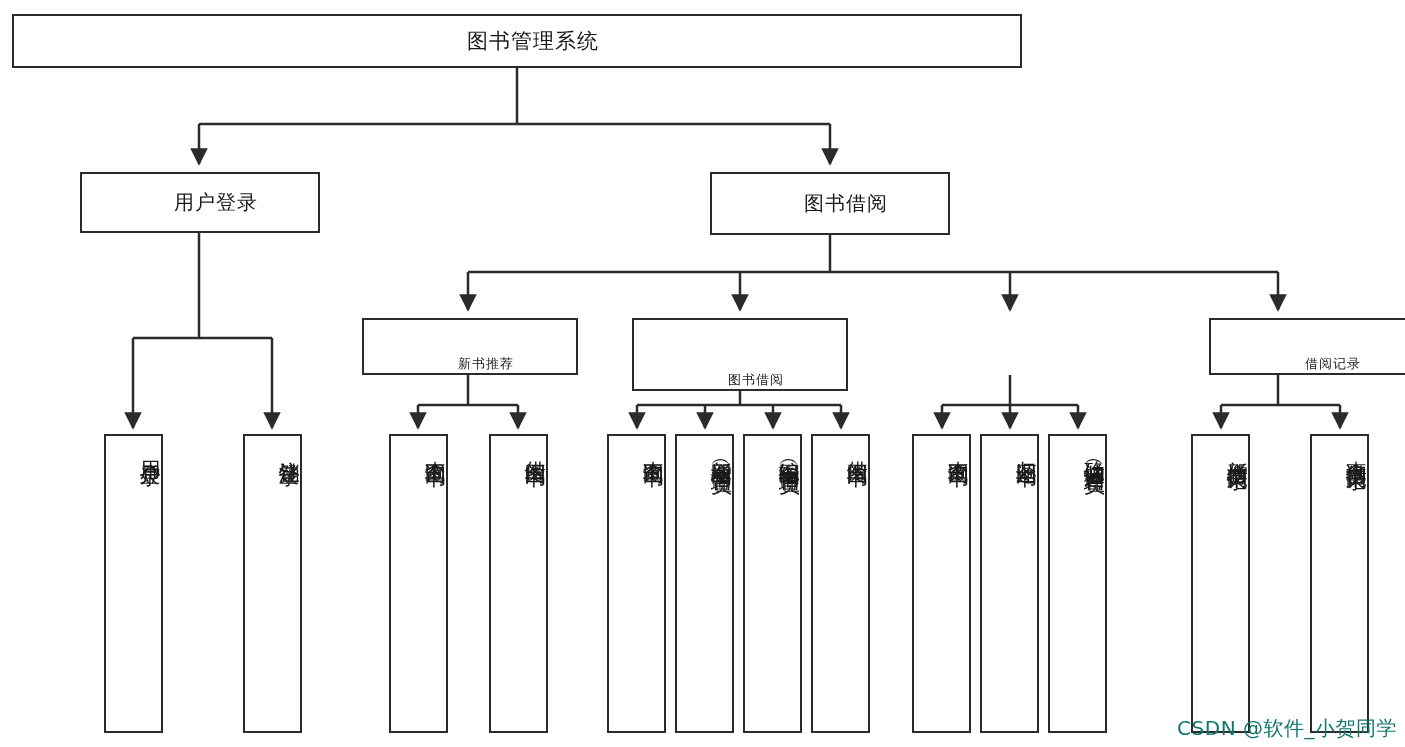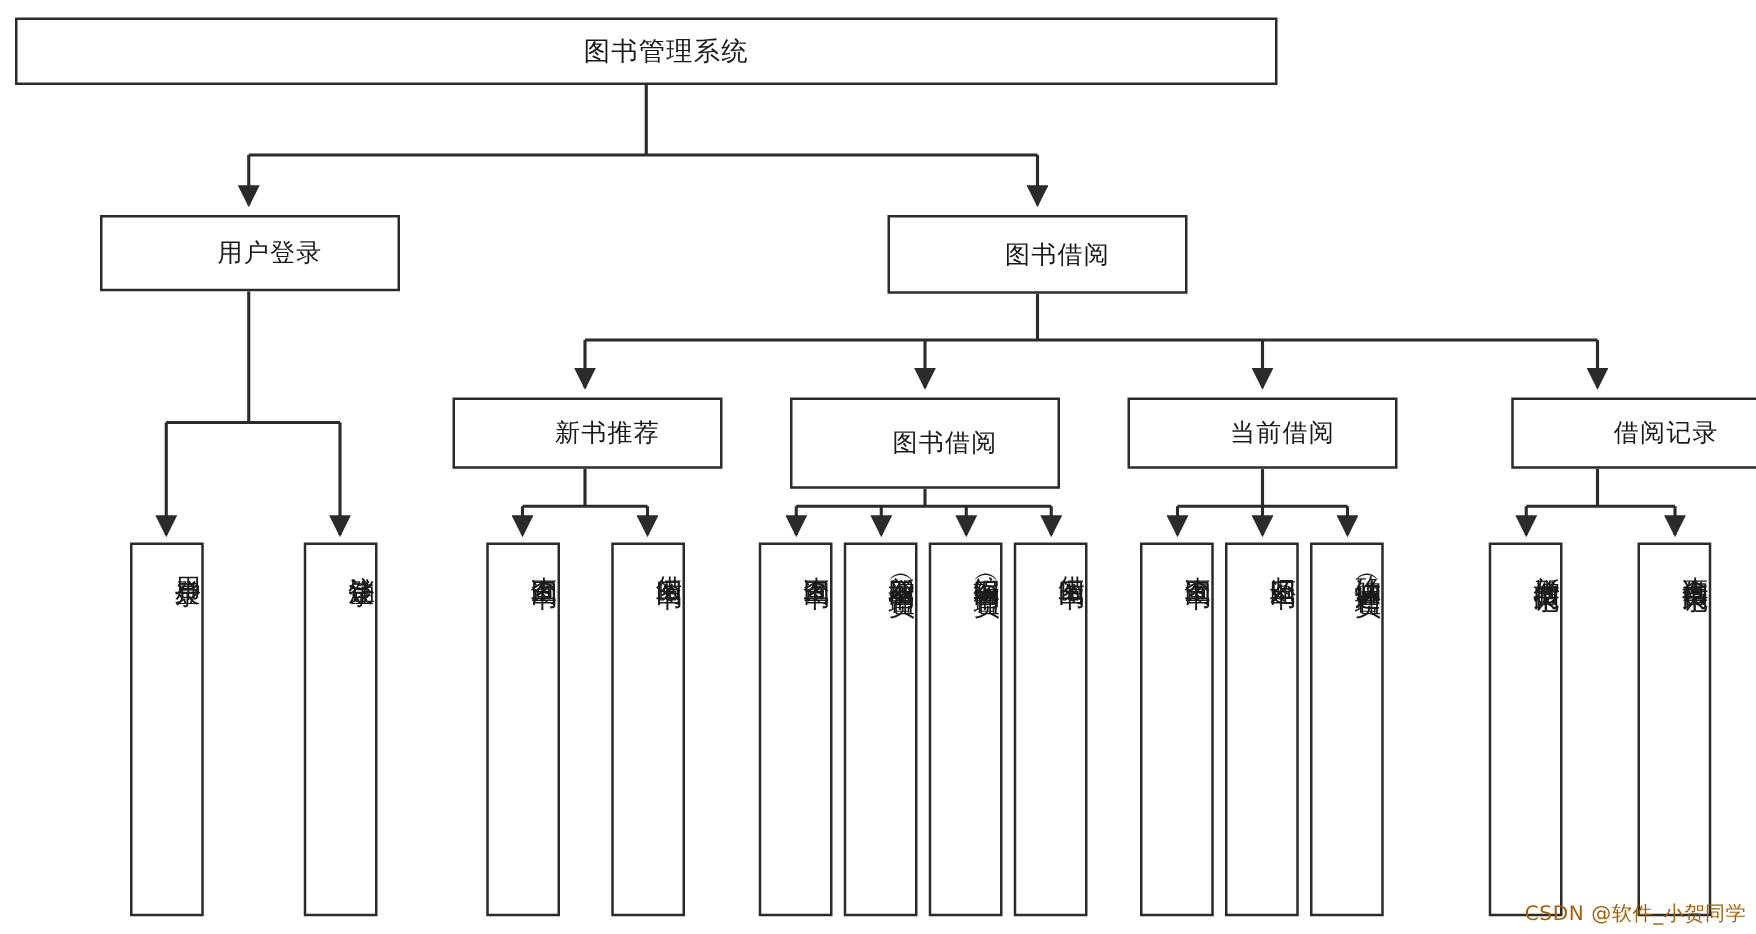--- a/index.html
+++ b/index.html
@@ -39,43 +39,44 @@
   }
   .node.root {
     font-size: 21px;
     letter-spacing: 1px;
   }
   .node.lvl2 {
     font-size: 20px;
     letter-spacing: 1px;
   }
   .node.lvl3 {
-    font-size: 20px;
+    font-size: 13px;
     letter-spacing: 1px;
+    align-items: flex-end;
   }
   
   .node.leaf {
     align-items: flex-start;
     padding-top: 8px;
   }
   .vlabel {
     writing-mode: vertical-rl;
     text-orientation: upright;
     font-size: 21px;
     line-height: 1.12;
     letter-spacing: 2px;
     white-space: nowrap;
     text-align: left;
   }
   .watermark {
     position: absolute;
     right: 8px;
     bottom: 5px;
-    font-size: 16px;
-    color: #a16207;
+    font-size: 20px;
+    color: #0f766e;
     white-space: nowrap;
     letter-spacing: 0.5px;
   }
 </style>
 </head>
 <body>
 
 <div id="diagram">
 
   <svg id="connectors" viewBox="0 0 1405 747" xmlns="http://www.w3.org/2000/svg">
@@ -138,23 +139,20 @@
   <div class="node lvl2" style="left:710px; top:172px; width:240px; height:63px;">
     <span>图书借阅</span>
   </div>
 
   <div class="node lvl3" style="left:362px; top:318px; width:216px; height:57px;">
     <span>新书推荐</span>
   </div>
   <div class="node lvl3" style="left:632px; top:318px; width:216px; height:73px;">
     <span>图书借阅</span>
   </div>
-  <div class="node lvl3" style="left:902px; top:318px; width:216px; height:57px;">
-    <span>当前借阅</span>
-  </div>
   <div class="node lvl3" style="left:1172px; top:318px; width:216px; height:57px;margin-left:37px;">
     <span>借阅记录</span>
   </div>
 
   <div class="node leaf" style="left:104px; top:434px; width:59px; height:299px;">
     <span class="vlabel">用户登录</span>
   </div>
   <div class="node leaf" style="left:243px; top:434px; width:59px; height:299px;">
     <span class="vlabel">注销登录</span>
   </div>

